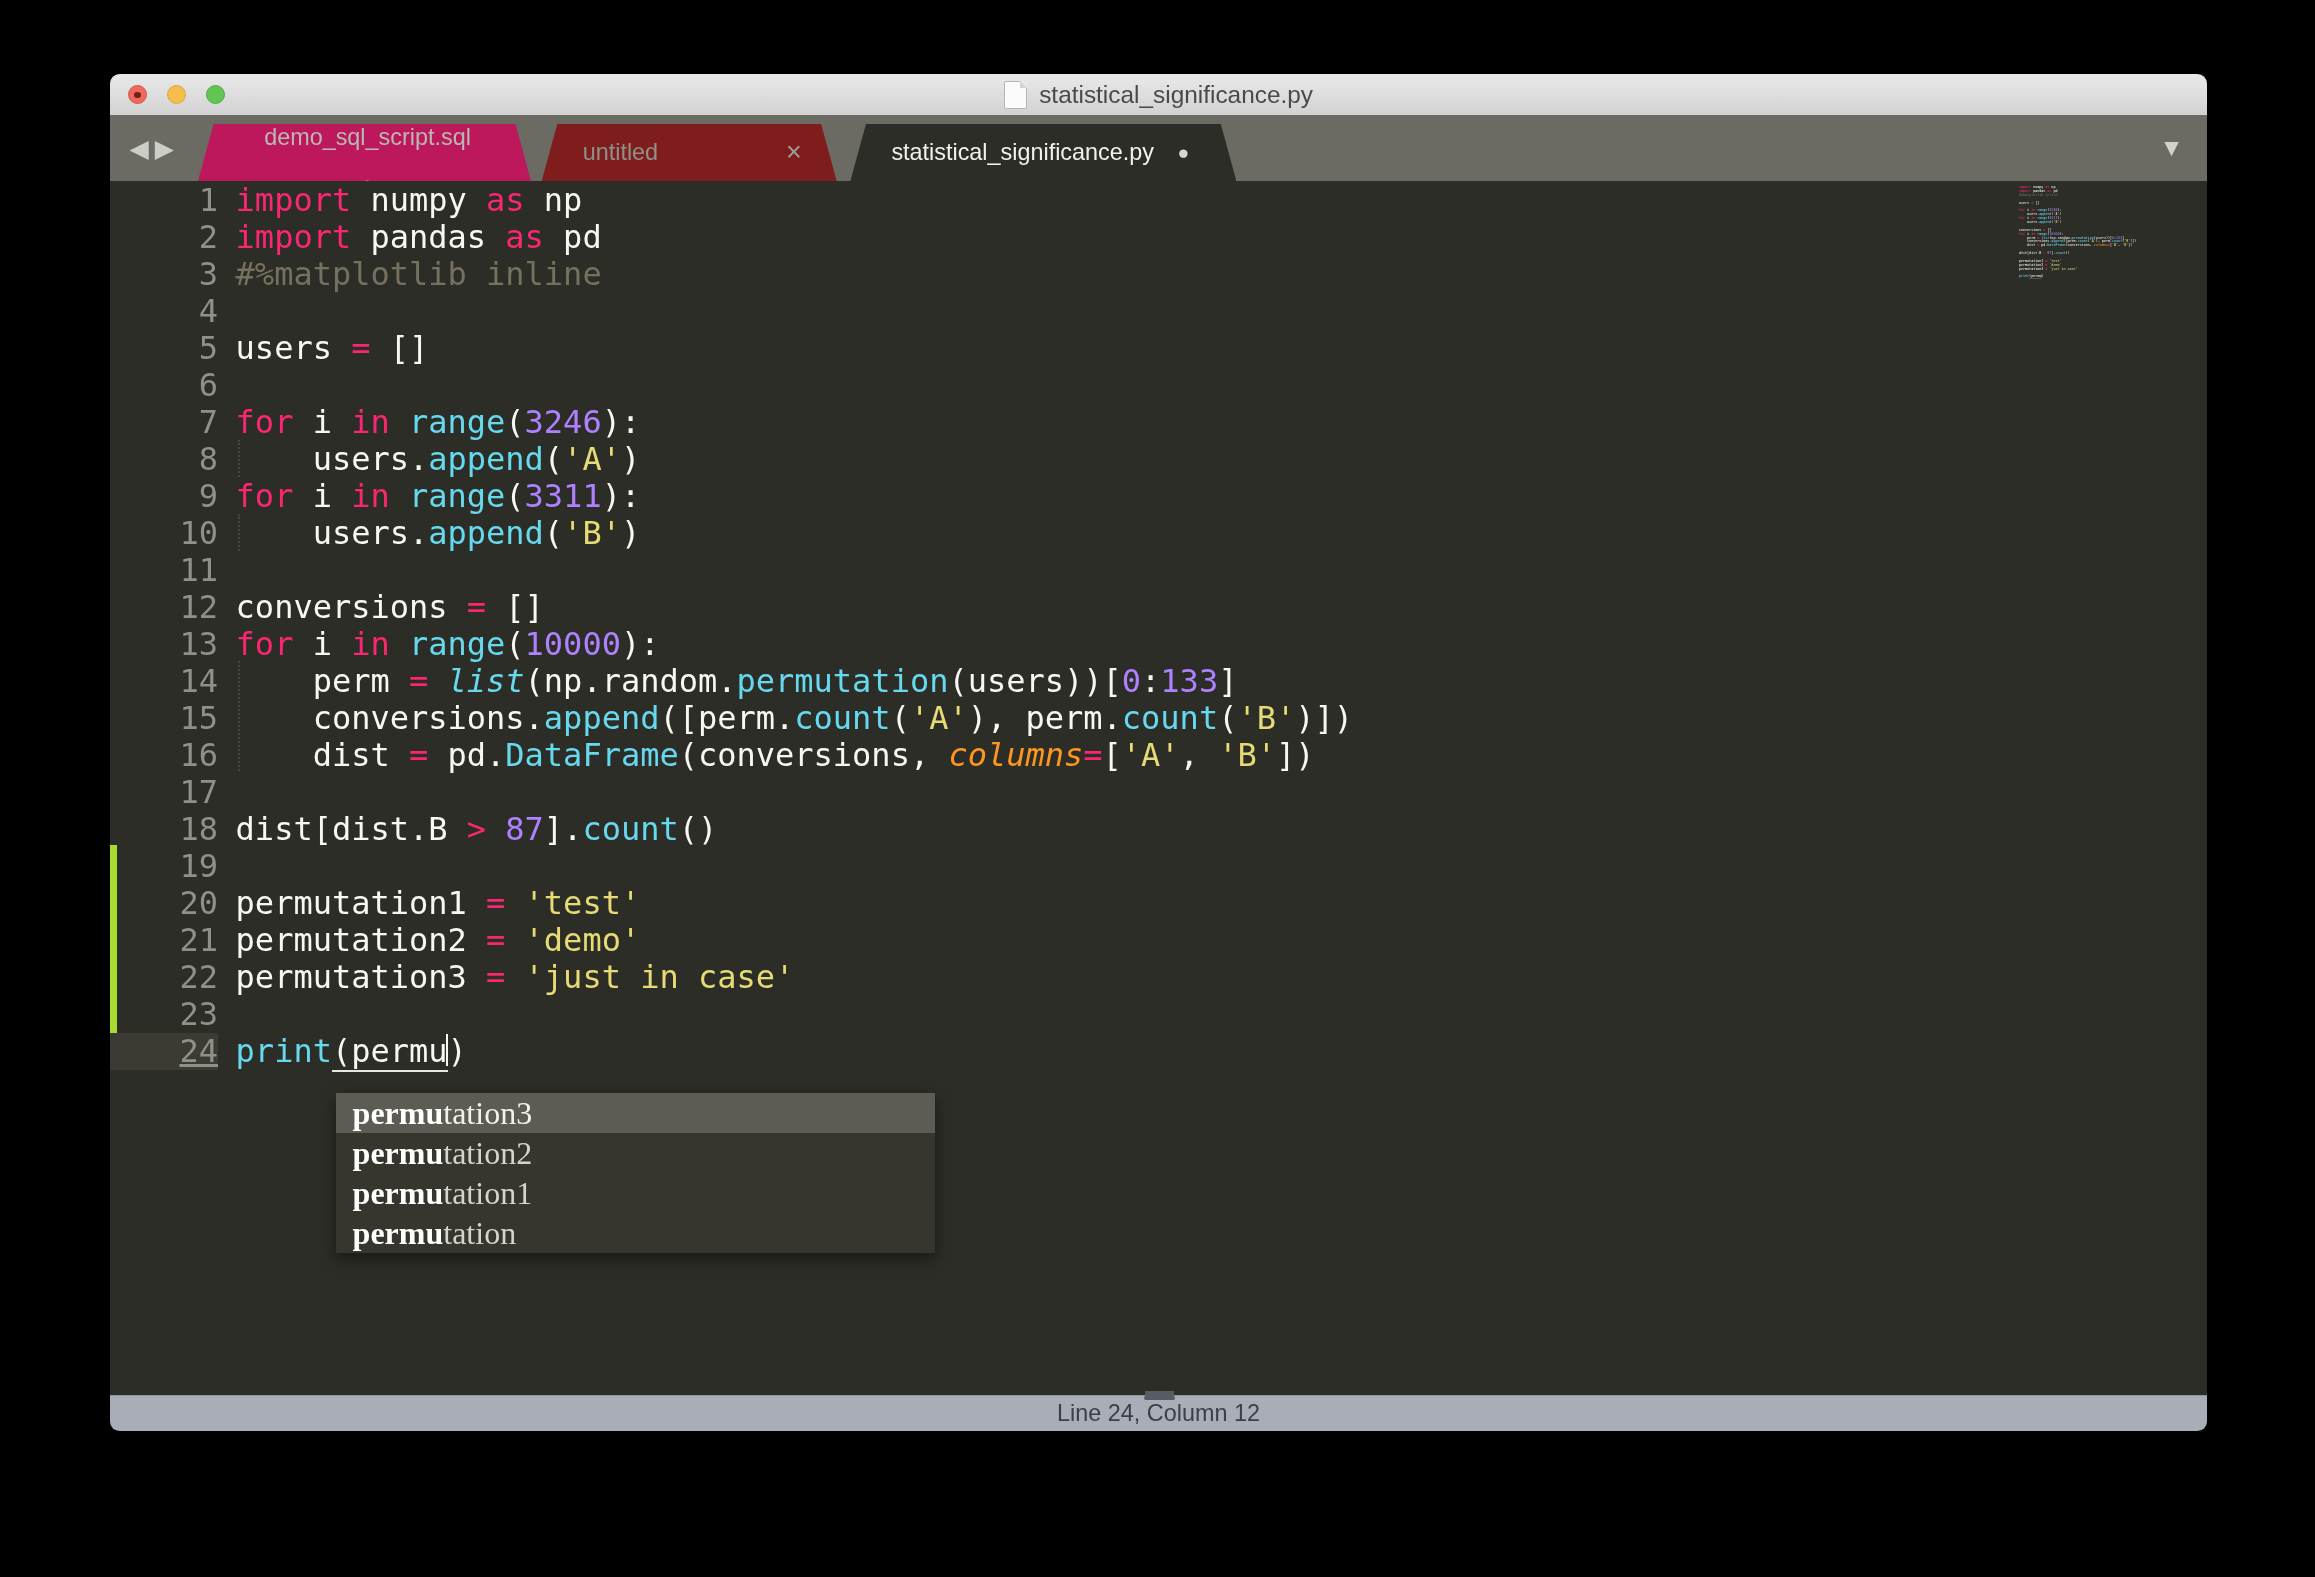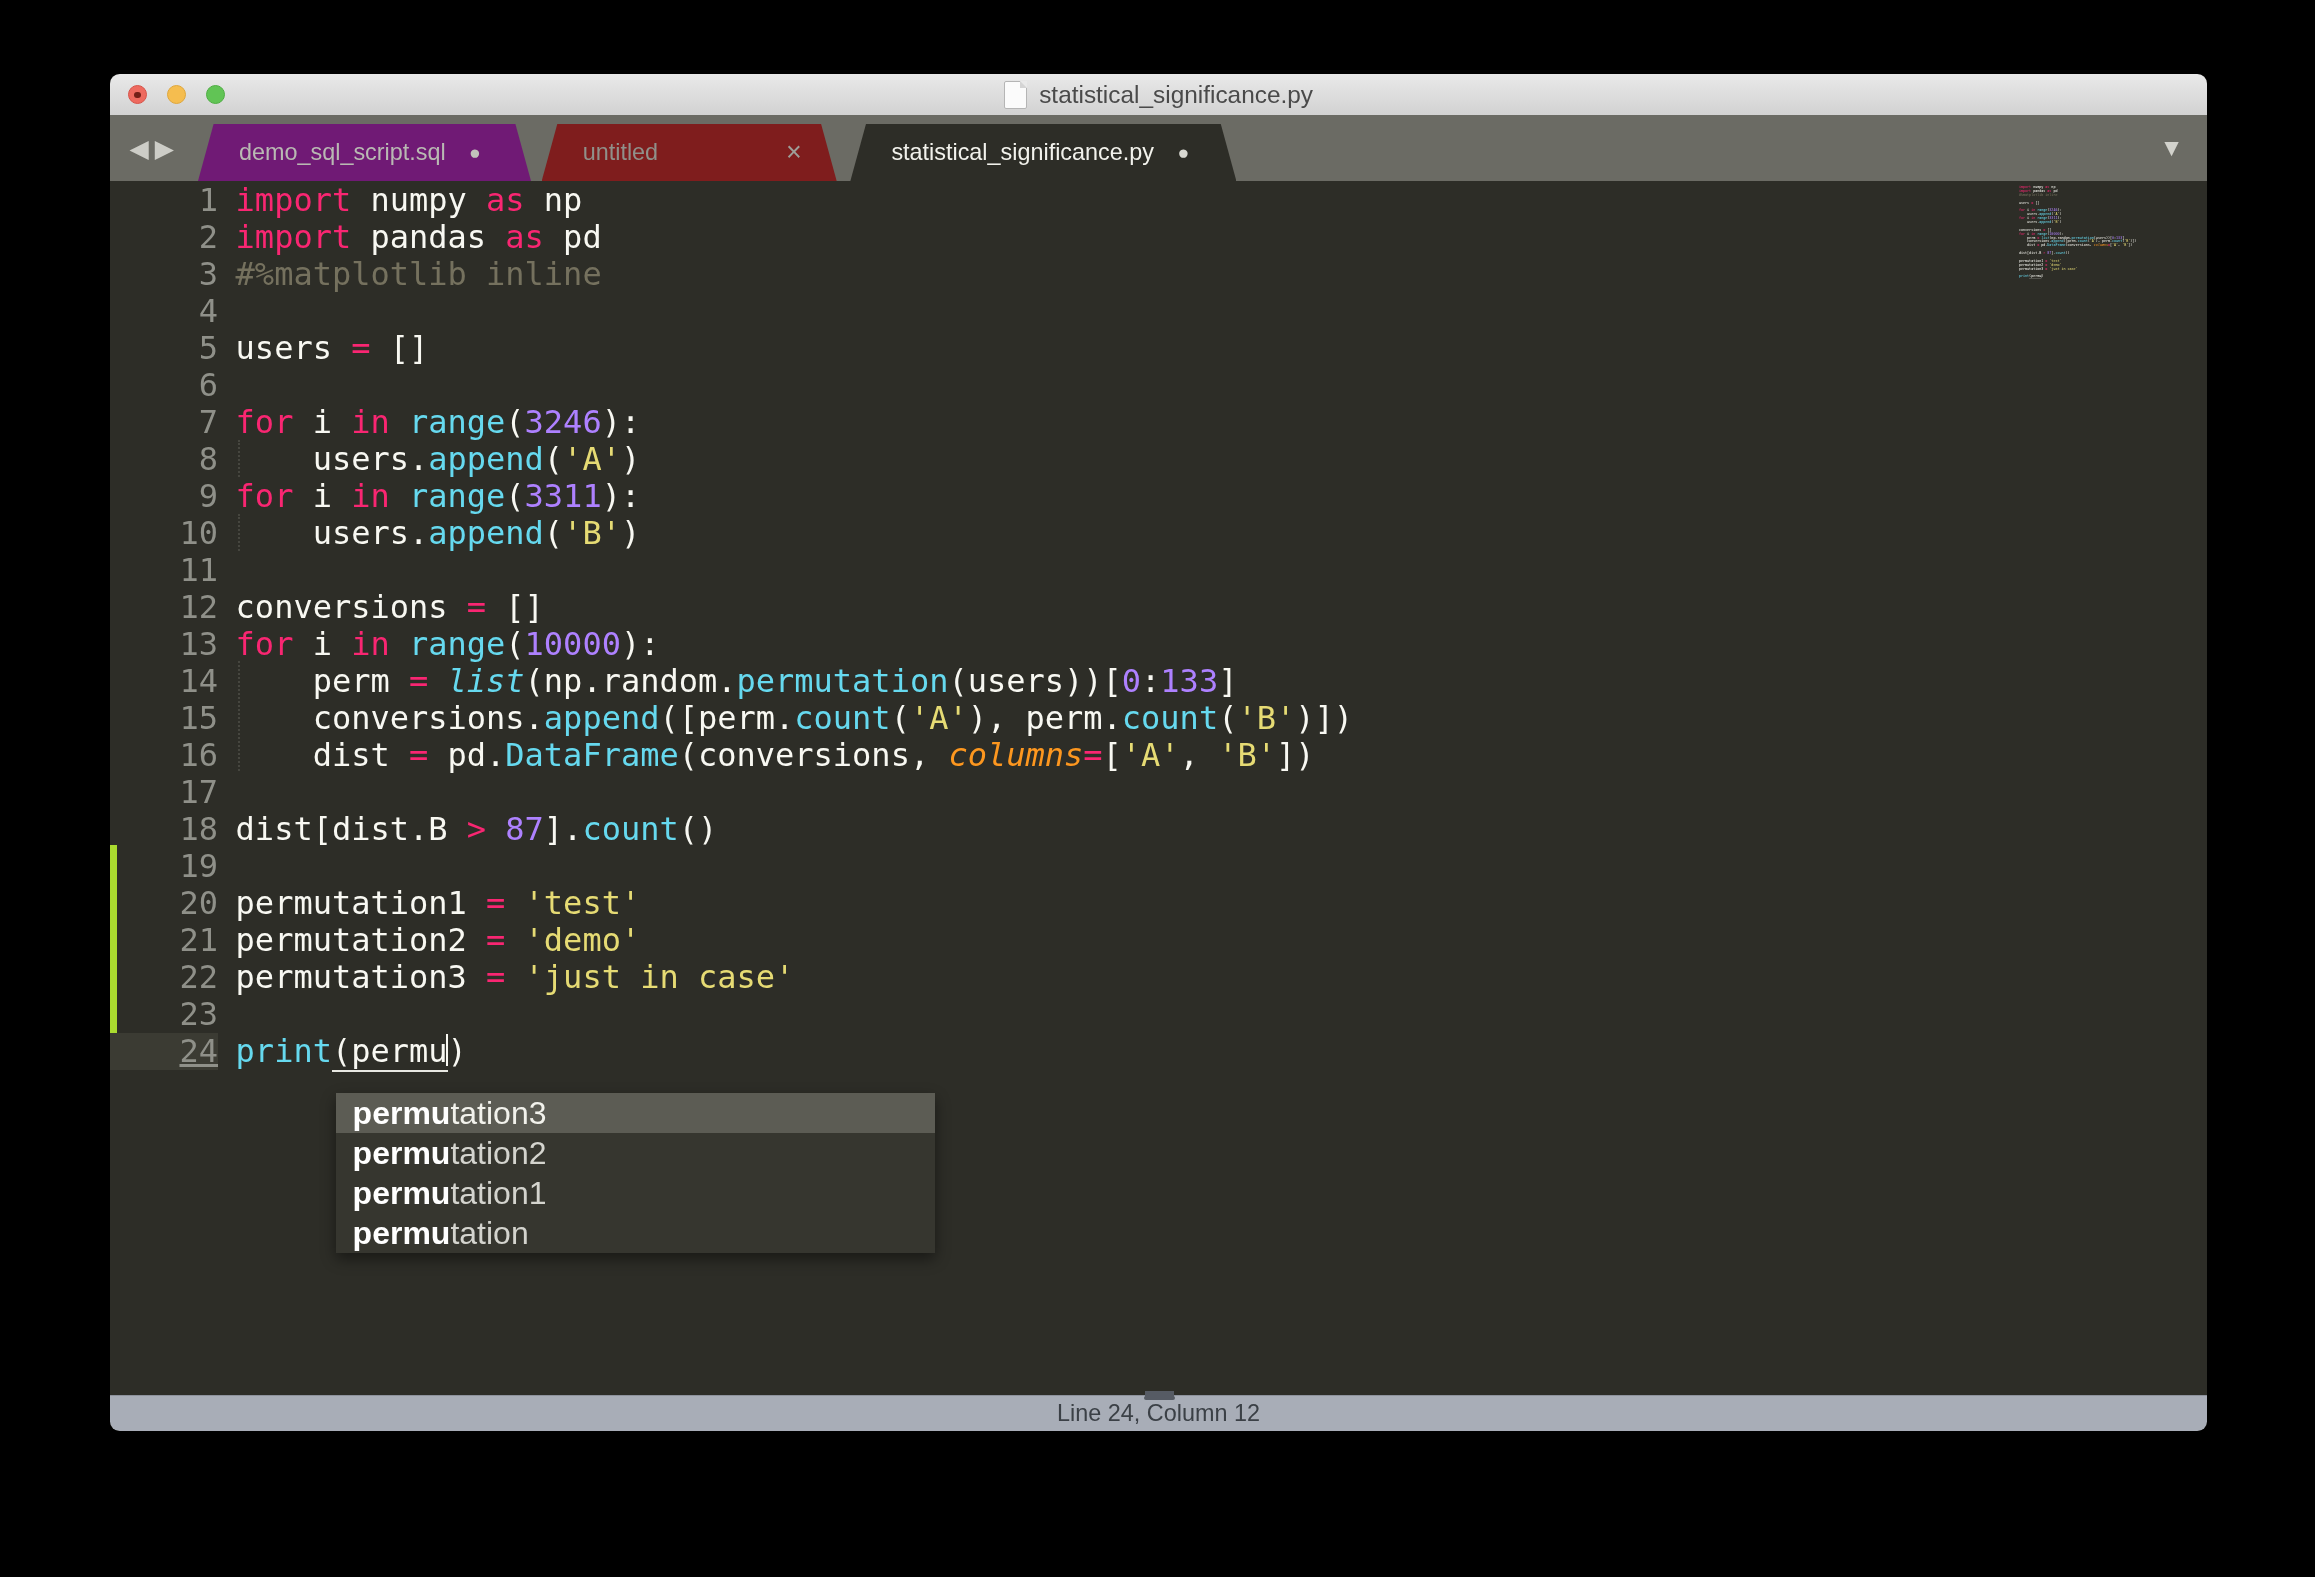--- a/index.html
+++ b/index.html
@@ -26,21 +26,21 @@
   .title-text{font-size:24.4px;color:#4a4a4a;}
 
   
   .tabbar{position:absolute;left:0;top:41px;width:100%;height:66px;background:#6b6b64;}
   .nav-arrows{position:absolute;left:19.5px;top:0;height:66px;display:flex;align-items:center;
               gap:5.9px;color:#cdcdc7;font-size:25px;}
   .tabs{position:absolute;left:88px;bottom:0;display:flex;align-items:flex-end;}
   .tab{height:57px;display:flex;align-items:center;box-sizing:border-box;
        padding:0 35px 0 41px;font-size:23.4px;
        clip-path:polygon(15.6px 0,calc(100% - 15.6px) 0,100% 100%,0 100%);}
-  .tab.t0{width:333px;background:#701a75;color:#b9b9b3;gap:23.4px;margin-right:10.7px;}
+  .tab.t0{width:333px;background:#be185d;color:#b9b9b3;gap:23.4px;margin-right:10.7px;flex-direction:column;}
   .tab.t1{width:295px;background:#7f1d1d;color:#90908a;justify-content:space-between;margin-right:13.7px;}
   .tab.t2{width:386px;background:#2d2d27;color:#f2f2ec;gap:23.4px;}
   .dirty-dot{font-size:19.5px;line-height:1;}
   .tab.t0 .dirty-dot{color:#c2c2bc;}
   .tab.t2 .dirty-dot{color:#d8d8d2;}
   .tab-close{font-size:27px;color:#9e9e98;line-height:1;}
   .overflow-btn{position:absolute;right:23.4px;top:0;height:66px;display:flex;align-items:center;
                 color:#d2d2cc;font-size:24.4px;}
 
   
@@ -62,21 +62,21 @@
 
   
   .minimap{position:absolute;left:1909px;top:3.9px;width:137px;height:507px;overflow:hidden;}
   .minimap-inner{transform:scale(0.105);transform-origin:0 0;width:1219px;
                  font-family:"DejaVu Sans Mono",monospace;font-size:32px;line-height:37px;white-space:pre;}
 
   
   .autocomplete{position:absolute;left:226px;top:1019px;width:599px;background:#36362f;
                 box-shadow:0 5.9px 13.7px rgba(0,0,0,.45);z-index:5;}
   .ac-item{height:40px;display:flex;align-items:center;padding-left:16.6px;
-           font-family:Liberation Sans, sans-serif;font-size:32px;}
+           font-family:Liberation Serif, serif;font-size:32px;}
   .ac-item .m{font-weight:bold;color:#ffffff;}
   .ac-item .r{color:#d4d4ce;}
   .ac-item.sel{background:#5c5c54;}
   .ac-item.sel .r{color:#f2f2ec;}
 
   
   .statusbar{position:absolute;left:0;bottom:0;width:100%;height:36px;background:#a8adb7;
              border-top:1px solid #8d929c;box-sizing:border-box;
              display:flex;align-items:center;color:#3b4046;font-size:23.4px;flex-direction:column;}
   .panel-icon{width:31px;height:22.4px;border:2.9px solid #565b64;border-radius:5.9px;

